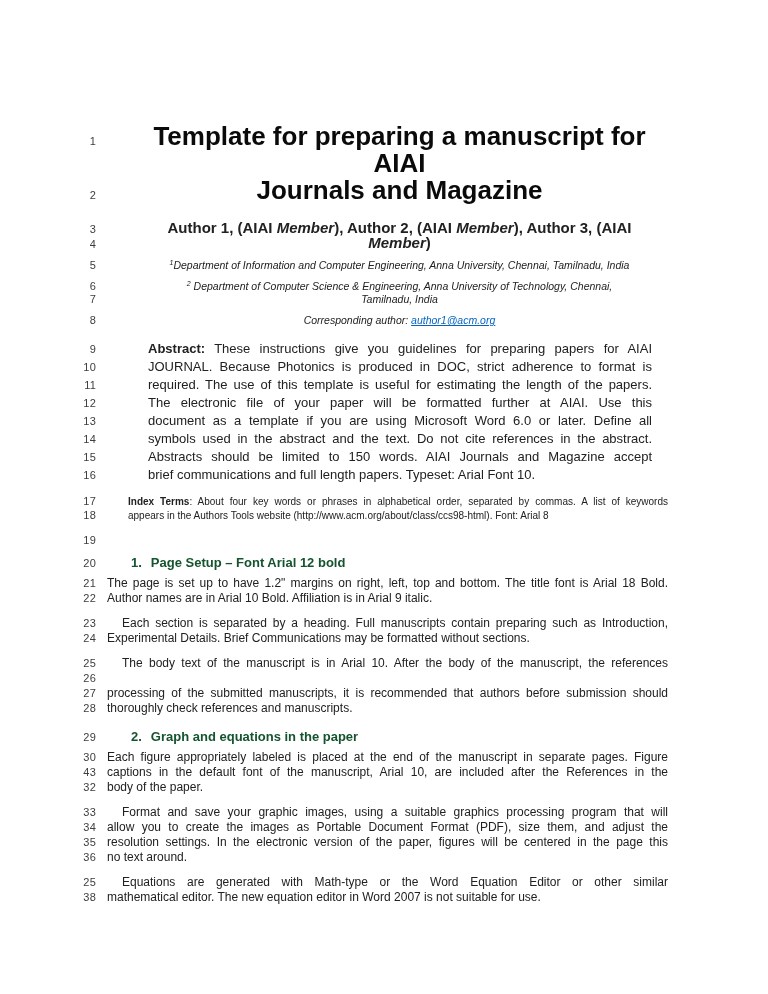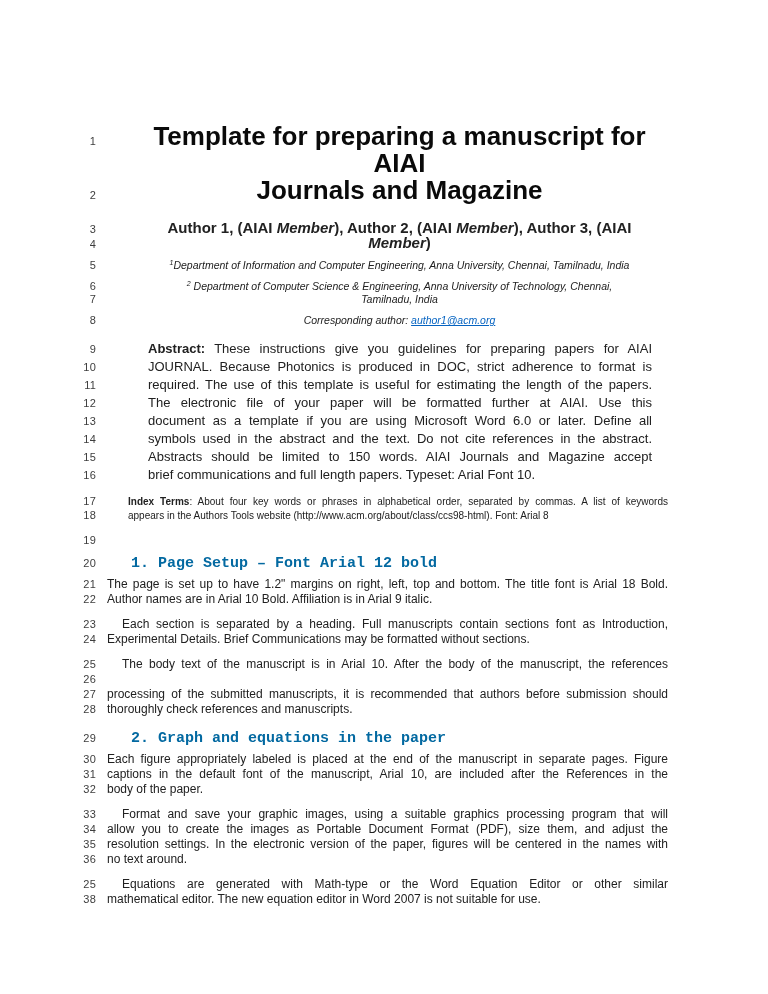--- a/index.html
+++ b/index.html
@@ -60,21 +60,21 @@
   .index-row { line-height: 12.5px; }
   .index-row .lc { font-size: 10px; padding-left: 21px; text-align: justify; text-align-last: justify; }
   .index-row.last .lc { text-align: left; text-align-last: left; }
   .index-lead { font-weight: bold; }
 
   
   .blank-row { line-height: 13px; }
 
   
   .h-row { line-height: 18px; }
-  .h-row .lc { font-size: 15px; font-weight: bold; padding-left: 24px; color: #0369a1; font-family: Liberation Mono, monospace; }
+  .h-row .lc { font-size: 13px; font-weight: bold; padding-left: 24px; color: #14532d; }
   .h-num { margin-right: 9px; }
 
   
   .body-row { line-height: 15px; }
   .body-row .lc { font-size: 12px; text-align: justify; text-align-last: justify; }
   .body-row.last .lc { text-align: left; text-align-last: left; }
   .body-row.indent .lc { text-indent: 15px; }
 </style>
 </head>
 <body>
@@ -195,21 +195,21 @@
     </div>
     <div class="row body-row last">
       <span class="ln">22</span>
       <div class="lc">Author names are in Arial 10 Bold.  Affiliation is in Arial 9 italic.</div>
     </div>
   </div>
 
   <div class="block mt10">
     <div class="row body-row indent">
       <span class="ln">23</span>
-      <div class="lc">Each section is separated by a heading. Full manuscripts contain sections font as Introduction,</div>
+      <div class="lc">Each section is separated by a heading. Full manuscripts contain preparing such as Introduction,</div>
     </div>
     <div class="row body-row last">
       <span class="ln">24</span>
       <div class="lc">Experimental Details.  Brief Communications may be formatted without sections.</div>
     </div>
   </div>
 
   <div class="block mt10">
     <div class="row body-row indent">
       <span class="ln">25</span>
@@ -234,41 +234,41 @@
       <div class="lc"><span class="h-num">2.</span><span>Graph and equations in the paper</span></div>
     </div>
   </div>
 
   <div class="block mt4">
     <div class="row body-row">
       <span class="ln">30</span>
       <div class="lc">Each figure appropriately labeled is placed at the end of the manuscript in separate pages.  Figure</div>
     </div>
     <div class="row body-row">
-      <span class="ln">31</span>
+      <span class="ln">43</span>
       <div class="lc">captions in the default font of the manuscript, Arial 10, are included after the References in the</div>
     </div>
     <div class="row body-row last">
       <span class="ln">32</span>
       <div class="lc">body of the paper.</div>
     </div>
   </div>
 
   <div class="block mt10">
     <div class="row body-row indent">
       <span class="ln">33</span>
       <div class="lc">Format and save your graphic images, using a suitable graphics processing program that will</div>
     </div>
     <div class="row body-row">
       <span class="ln">34</span>
       <div class="lc">allow you to create the images as Portable Document Format (PDF), size them, and adjust the</div>
     </div>
     <div class="row body-row">
       <span class="ln">35</span>
-      <div class="lc">resolution settings. In the electronic version of the paper, figures will be centered in the names with</div>
+      <div class="lc">resolution settings. In the electronic version of the paper, figures will be centered in the page this</div>
     </div>
     <div class="row body-row last">
       <span class="ln">36</span>
       <div class="lc">no text around.</div>
     </div>
   </div>
 
   <div class="block mt10">
     <div class="row body-row indent">
       <span class="ln">25</span>

